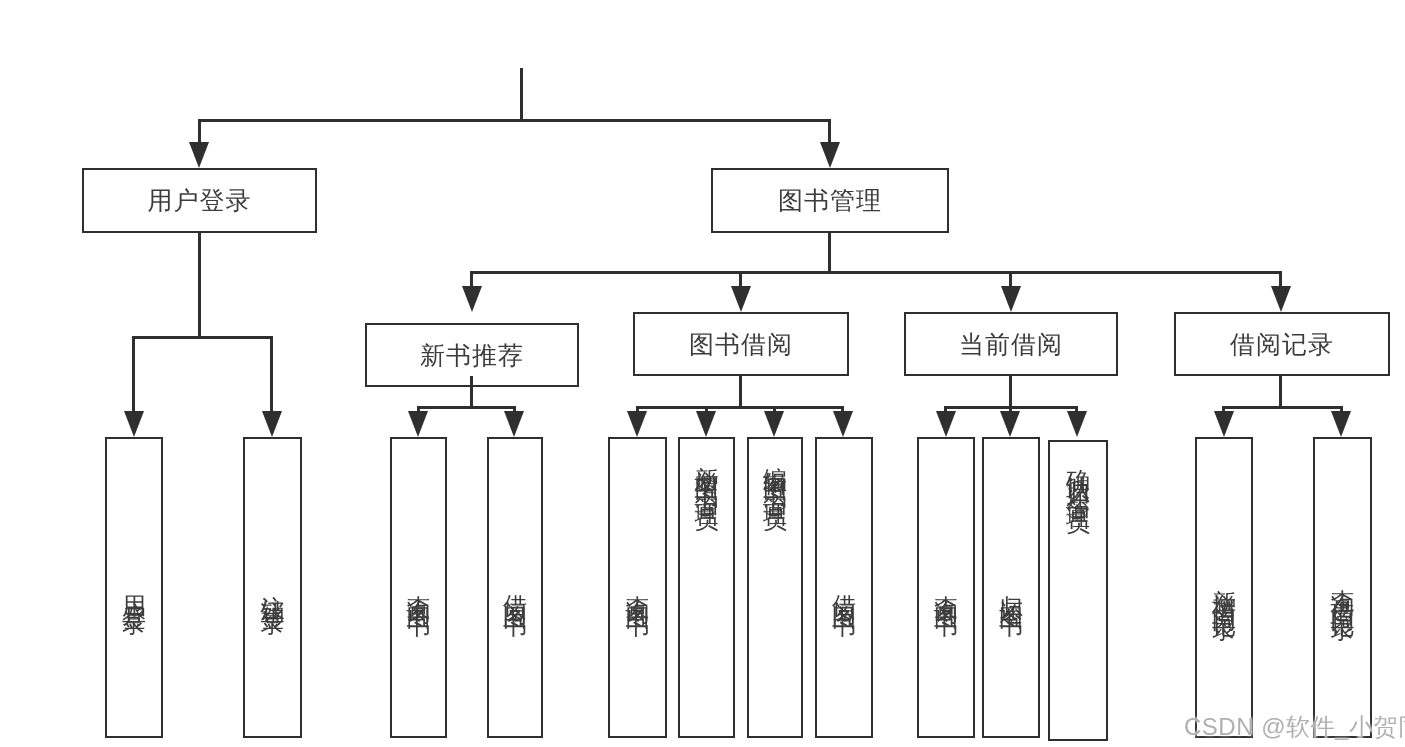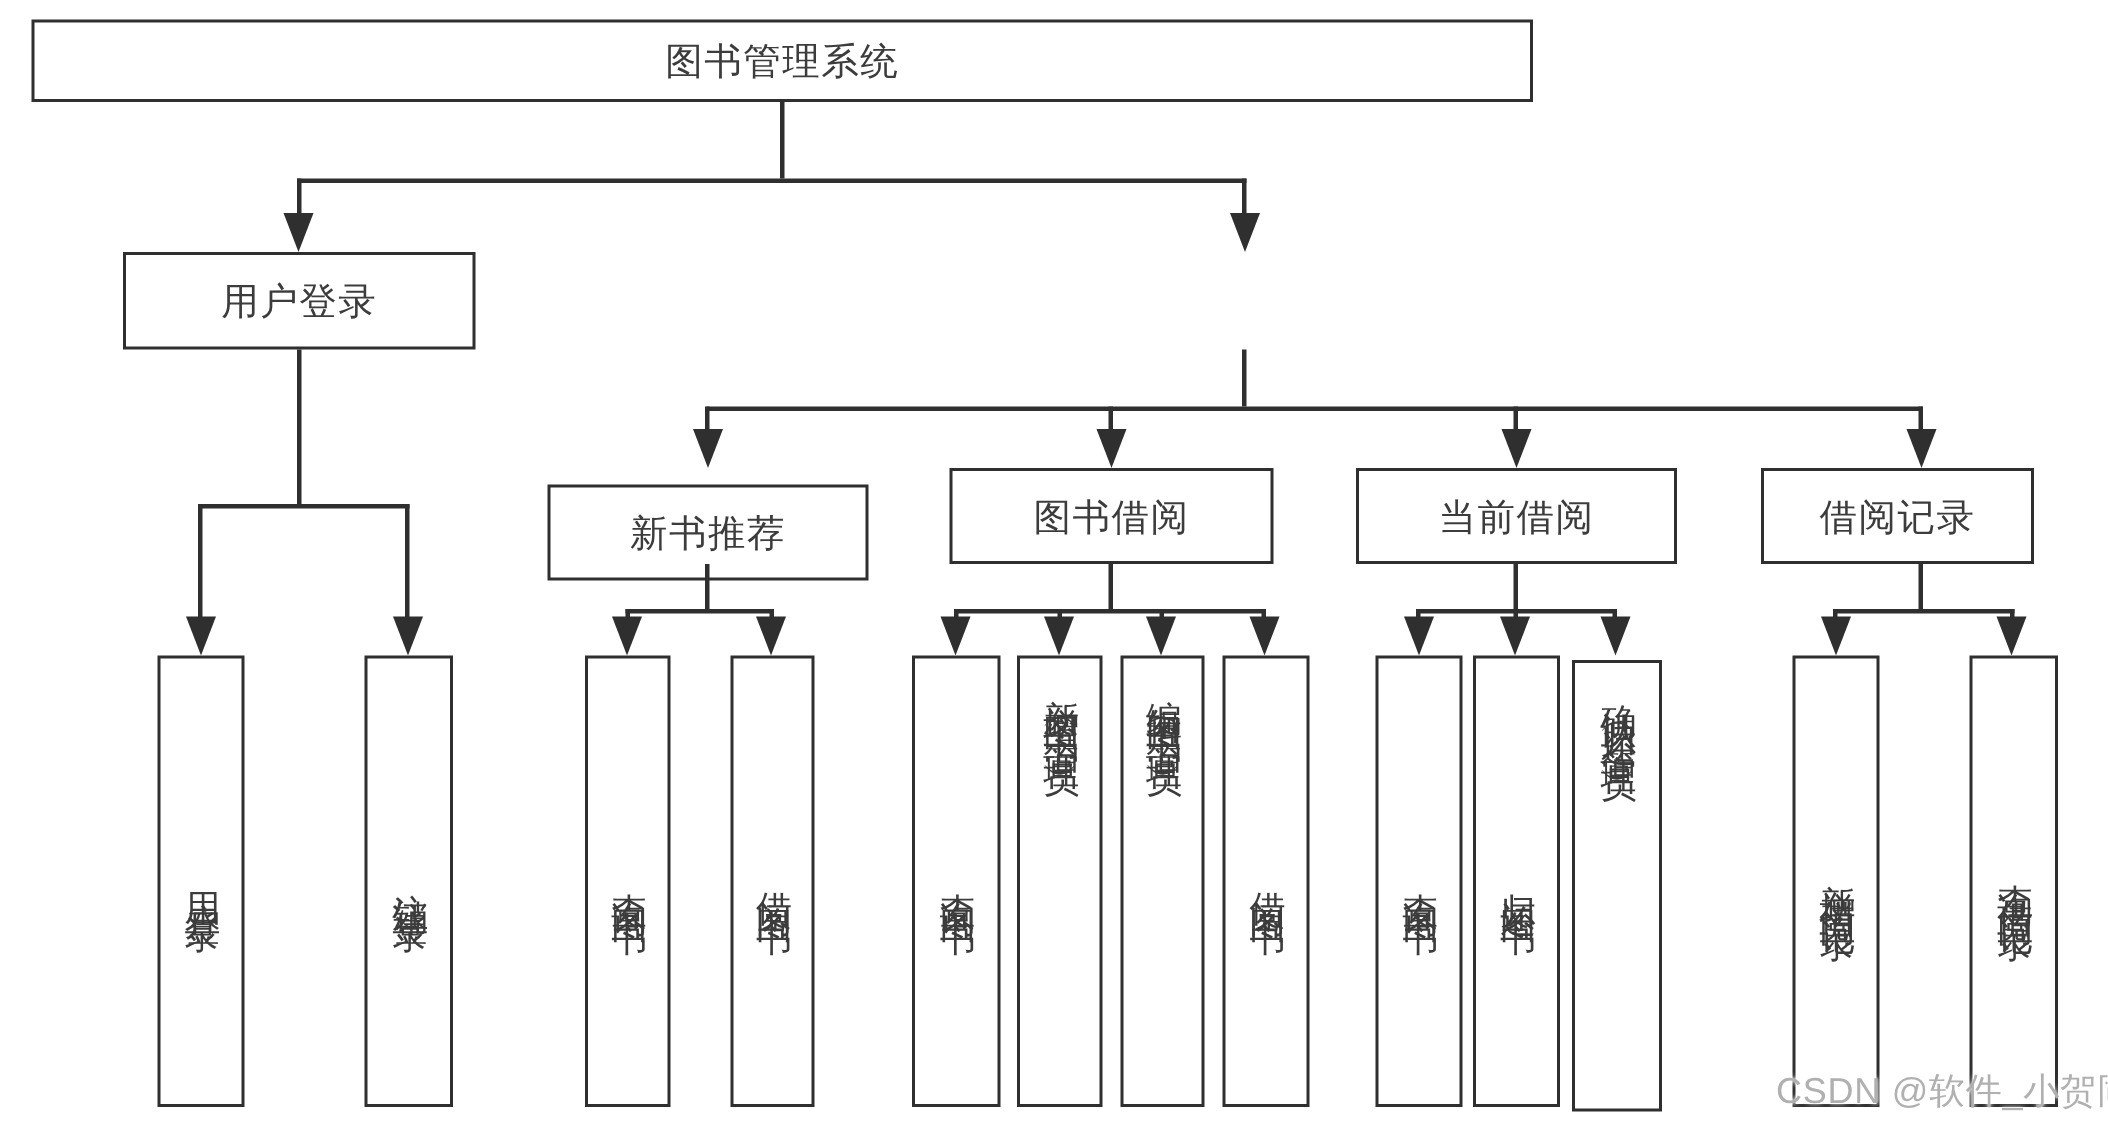--- a/index.html
+++ b/index.html
@@ -31,30 +31,30 @@
     position:absolute;left:1184px;top:711px;z-index:6;
     font-size:24px;color:#b0b0b0;letter-spacing:0.5px;white-space:nowrap;
     text-shadow:0 0 4px rgba(255,255,255,0.95), 0 0 2px rgba(255,255,255,0.9);
   }
 </style>
 </head>
 <body>
 
 <div class="canvas">
 
-  <div class="box hbox" style="left:21px;top:13px;width:1001px;height:55px;">图书管理系统</div>
 
   <div class="line v" style="left:520px;top:68px;height:51px;"></div>
   <div class="line h" style="left:198px;top:119px;width:633px;"></div>
   <div class="line v" style="left:198px;top:119px;height:26px;"></div>
   <div class="line v" style="left:828px;top:119px;height:26px;"></div>
   <div class="arrow" style="left:189px;top:142px;"></div>
   <div class="arrow" style="left:820px;top:142px;"></div>
 
   <div class="box hbox" style="left:82px;top:168px;width:235px;height:65px;">用户登录</div>
+  <div class="box hbox" style="left:711px;top:168px;width:238px;height:65px;">图书管理</div>
 
   <div class="line v" style="left:198px;top:233px;height:103px;"></div>
   <div class="line h" style="left:132px;top:336px;width:141px;"></div>
   <div class="line v" style="left:132px;top:336px;height:77px;"></div>
   <div class="line v" style="left:270px;top:336px;height:77px;"></div>
   <div class="arrow" style="left:124px;top:411px;"></div>
   <div class="arrow" style="left:262px;top:411px;"></div>
 
   <div class="line v" style="left:828px;top:233px;height:38px;"></div>
   <div class="line h" style="left:471px;top:271px;width:811px;"></div>
@@ -63,21 +63,21 @@
   <div class="line v" style="left:1009px;top:271px;height:17px;"></div>
   <div class="line v" style="left:1279px;top:271px;height:17px;"></div>
   <div class="arrow" style="left:462px;top:286px;"></div>
   <div class="arrow" style="left:731px;top:286px;"></div>
   <div class="arrow" style="left:1001px;top:286px;"></div>
   <div class="arrow" style="left:1271px;top:286px;"></div>
 
   <div class="box hbox" style="left:365px;top:323px;width:214px;height:64px;">新书推荐</div>
   <div class="box hbox" style="left:904px;top:312px;width:214px;height:64px;">当前借阅</div>
   <div class="box hbox" style="left:633px;top:312px;width:216px;height:64px;">图书借阅</div>
-  <div class="box hbox" style="left:1174px;top:312px;width:182px;height:64px;">借阅记录</div>
+  <div class="box hbox" style="left:1174px;top:312px;width:216px;height:64px;">借阅记录</div>
 
   <div class="line v" style="left:470px;top:376px;height:30px;"></div>
   <div class="line v" style="left:739px;top:376px;height:30px;"></div>
   <div class="line v" style="left:1009px;top:376px;height:30px;"></div>
   <div class="line v" style="left:1279px;top:376px;height:30px;"></div>
 
   <div class="line h" style="left:417px;top:406px;width:99px;"></div>
   <div class="line v" style="left:417px;top:406px;height:8px;"></div>
   <div class="line v" style="left:513px;top:406px;height:8px;"></div>
   <div class="arrow" style="left:408px;top:411px;"></div>

